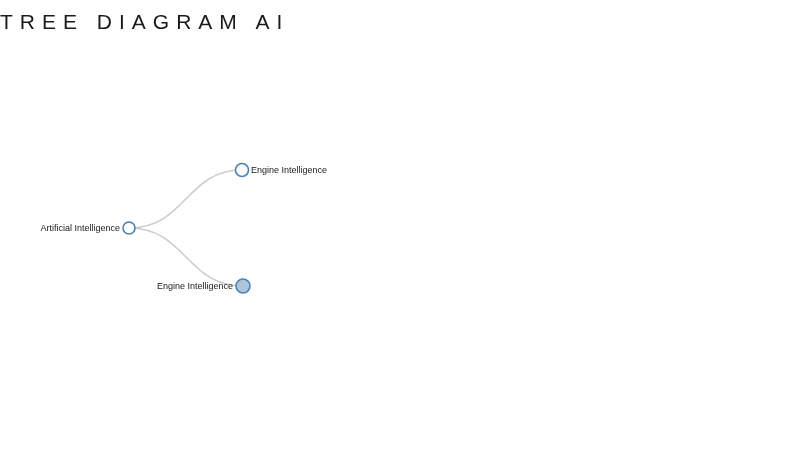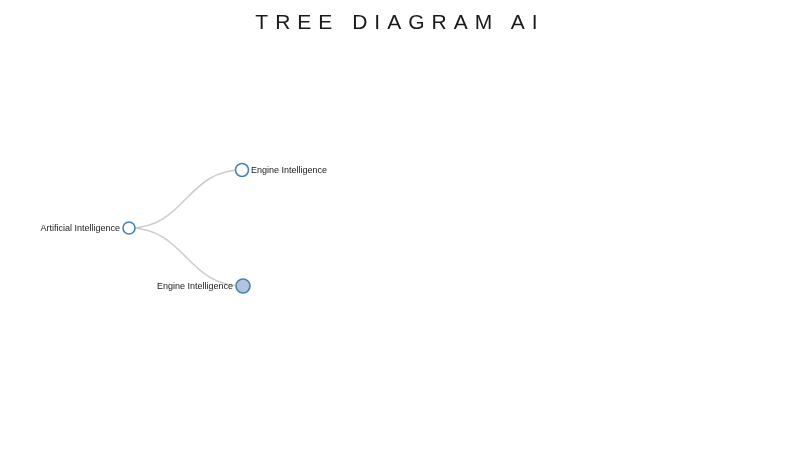--- a/index.html
+++ b/index.html
@@ -12,21 +12,20 @@
     background: #ffffff;
     font-family: "Liberation Sans", sans-serif;
     position: relative;
     overflow: hidden;
   }
   .title {
     position: absolute;
     top: 10px;
     left: 0;
     width: 800px;
-    text-align: center;
     font-size: 21px;
     font-weight: 400;
     letter-spacing: 7px;
     color: #1a1a1a;
     white-space: nowrap;
   }
   svg.tree {
     position: absolute;
     top: 0;
     left: 0;

